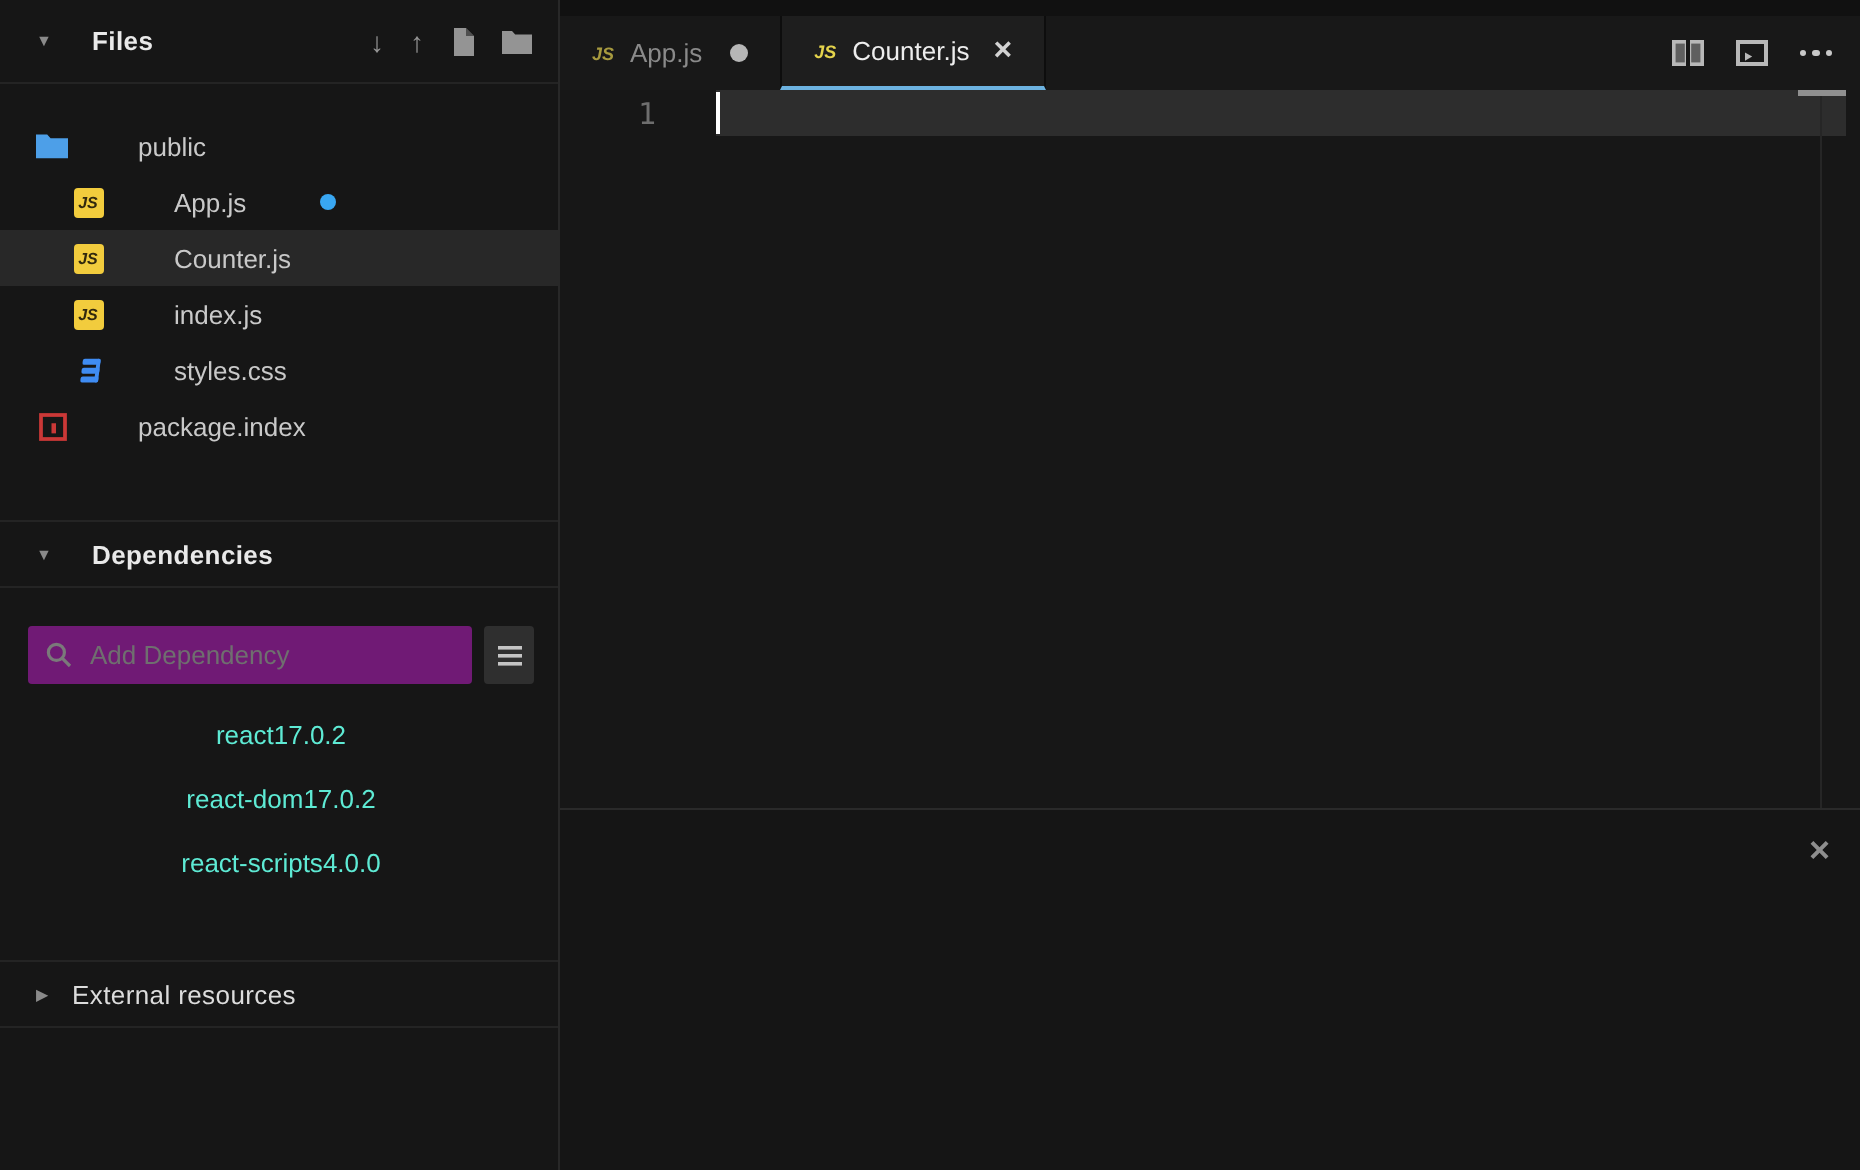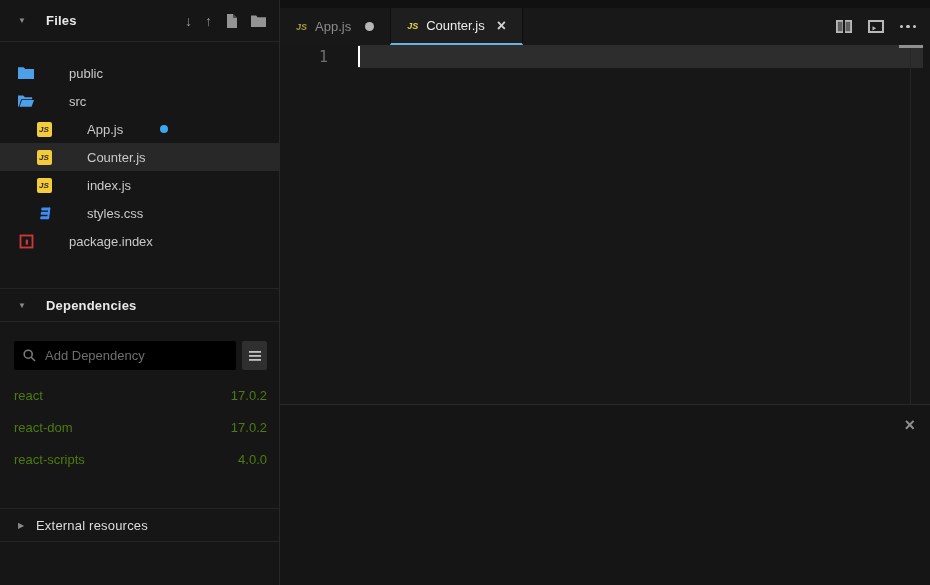--- a/index.html
+++ b/index.html
@@ -39,31 +39,31 @@
 
   .deps { margin-top:33px; }
   .deps-header, .external-row {
     height:34px; border-top:1px solid #242424; border-bottom:1px solid #242424;
     display:flex; align-items:center; padding-left:18px;
   }
   .dep-search { display:flex; gap:6px; padding:19px 12px 0 14px; align-items:center; }
   .search-wrap { position:relative; flex:1; }
   .search-wrap svg { position:absolute; left:9px; top:8px; pointer-events:none; }
   .dep-input {
-    width:100%; height:29px; background:#000000; border:none; border-radius:2px;
+    width:100%; height:29px; background:#701a75; border:none; border-radius:2px;
     padding:0 8px 0 31px; color:#c8c8c8; font-size:13px; outline:none;
     font-family:"Liberation Sans", sans-serif;
   }
   .dep-input::placeholder { color:#6f6f6f; }
   .menu-btn {
     width:25px; height:29px; background:#2f2f2f; border:none; border-radius:2px;
     display:flex; align-items:center; justify-content:center; flex:none; cursor:pointer;
   }
   .dep-list { margin-top:9px; }
-  .dep-row { height:32px; display:flex; align-items:center; justify-content:space-between; padding:0 12px 0 14px; font-size:13px; color:#4d7c0f; cursor:pointer; }
+  .dep-row { height:32px; display:flex; align-items:center; justify-content:center; padding:0 12px 0 14px; font-size:13px; color:#5eead4; cursor:pointer; }
   .external-row { margin-top:33px; font-size:13px; cursor:pointer; }
   .external-row .section-title { font-weight:400; color:#dcdcdc; margin-left:8px; }
 
   
   .main { flex:1; min-width:0; display:flex; flex-direction:column; }
   .tabbar {
     height:45px; min-height:45px; background:#181818;
     box-shadow: inset 0 8px 0 0 #111111;
     display:flex; align-items:flex-end; position:relative;
   }
@@ -125,29 +125,20 @@
     </div>
 
     <div class="tree">
       <div class="tree-row">
         <span class="ticon">
           <svg width="16" height="14" viewBox="0 0 16 14">
               <path fill="#4D9FE8" d="M0 1.2h5.6l1.7 1.9H16v10H0z"></path>
             </svg>
         </span>
         <span>public</span>
-      </div>
-      <div class="tree-row">
-        <span class="ticon">
-          <svg width="17" height="14" viewBox="0 0 17 14">
-              <path fill="#4D9FE8" d="M0 1.2h5.6l1.7 1.9H15v2H3.4L1 12.6 0 13z"></path>
-              <path fill="#4D9FE8" d="M4.2 6H17l-2.6 7H1.6z"></path>
-            </svg>
-        </span>
-        <span>src</span>
       </div>
       <div class="tree-row lvl2">
         <span class="ticon">
           <span class="js-badge">JS</span>
         </span>
         <span>App.js</span>
         <span class="mod-dot"></span>
       </div>
       <div class="tree-row lvl2 selected">
         <span class="ticon">

